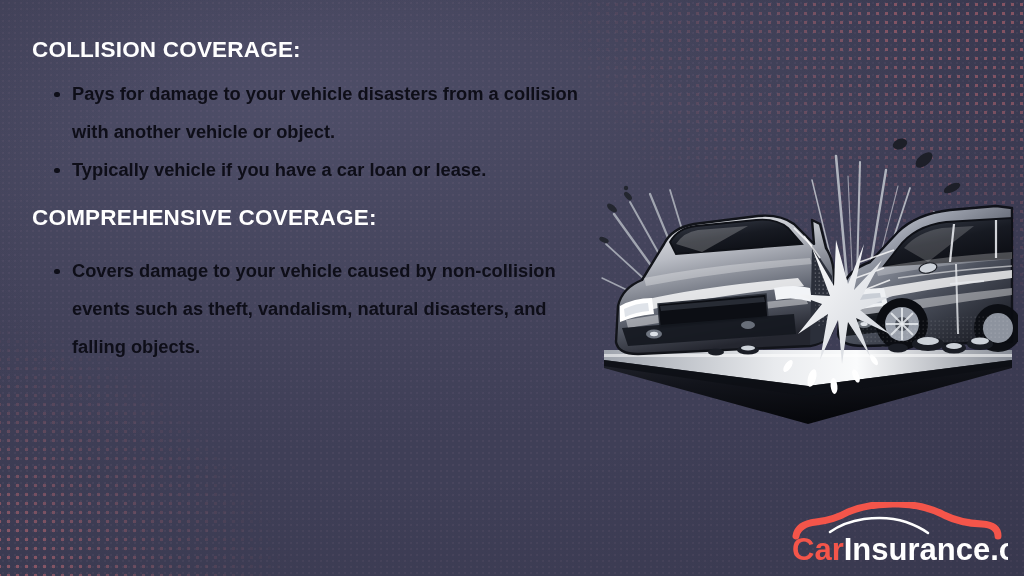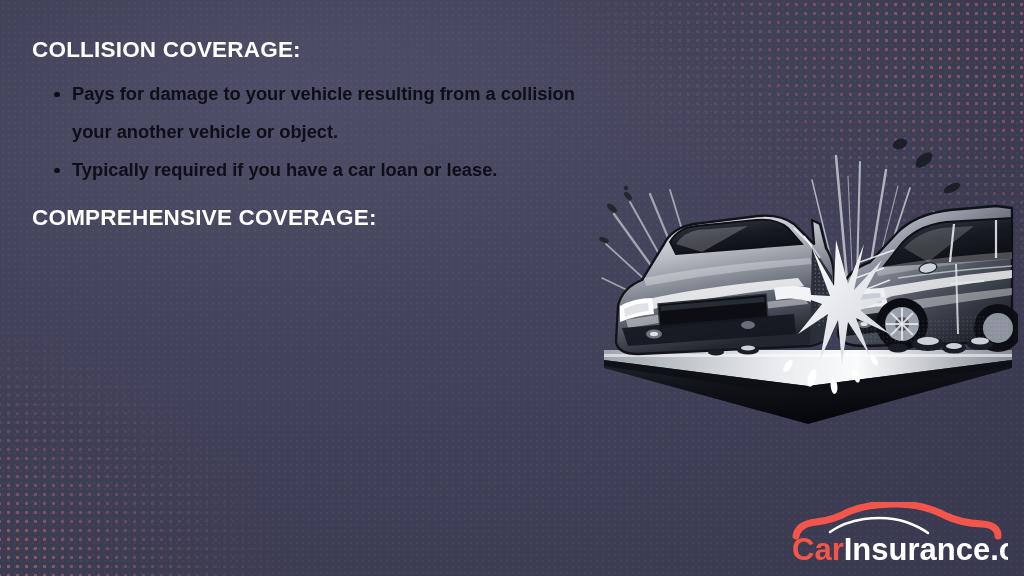--- a/index.html
+++ b/index.html
@@ -141,27 +141,28 @@
   <div class="bg-dots-faint"></div>
   <div class="bg-dots-tr"></div>
   <div class="bg-dots-bl"></div>
   <div class="bg-vignette"></div>
 
   <div class="content">
 
     <h2 class="heading">COLLISION COVERAGE:</h2>
 
     <ul class="bullets">
-      <li>Pays for damage to your vehicle resulting from a collision your another vehicle or object.</li>
-      <li>Typically required if you have a car loan or lease.</li>
+      <li>Pays for damage to your vehicle disasters from a collision with another vehicle or object.</li>
+      <li>Typically vehicle if you have a car loan or lease.</li>
     </ul>
 
     <h2 class="heading second">COMPREHENSIVE COVERAGE:</h2>
 
     <ul class="bullets">
+      <li>Covers damage to your vehicle caused by non-collision events such as theft, vandalism, natural disasters, and falling objects.</li>
     </ul>
 
   </div>
 
   <div class="illustration">
     <svg viewBox="0 0 420 330" xmlns="http://www.w3.org/2000/svg" aria-hidden="true">
       <defs>
         <linearGradient id="bodyL" x1="0" y1="0" x2="0.3" y2="1">
           <stop offset="0%" stop-color="#f2f3f5"></stop>
           <stop offset="35%" stop-color="#b9bcc4"></stop>

